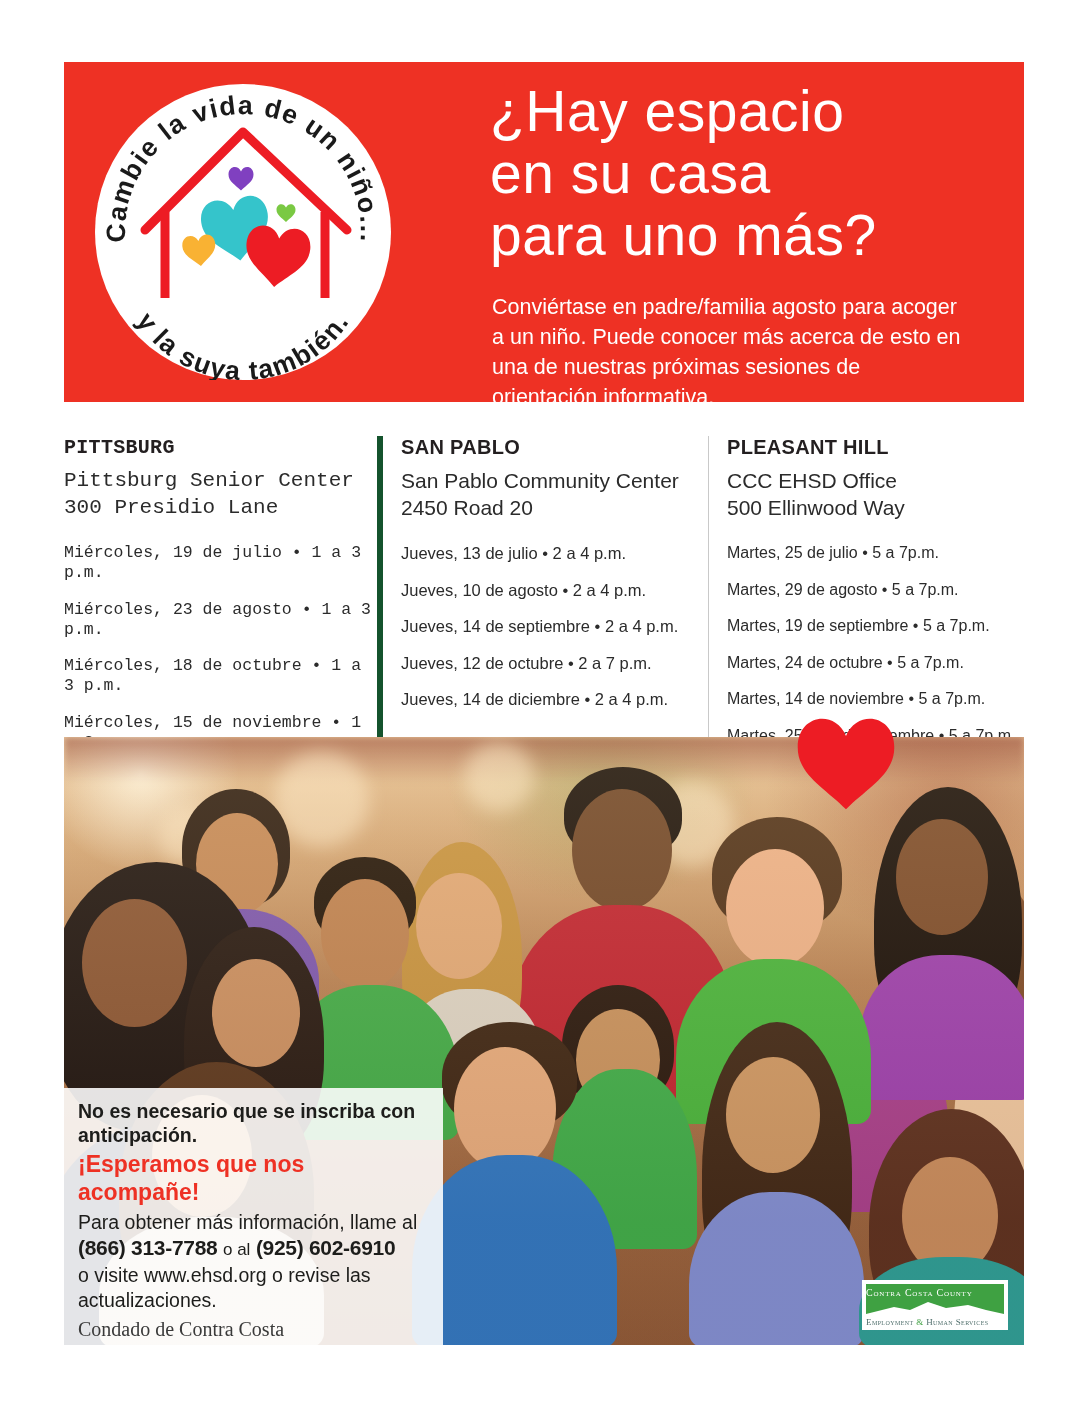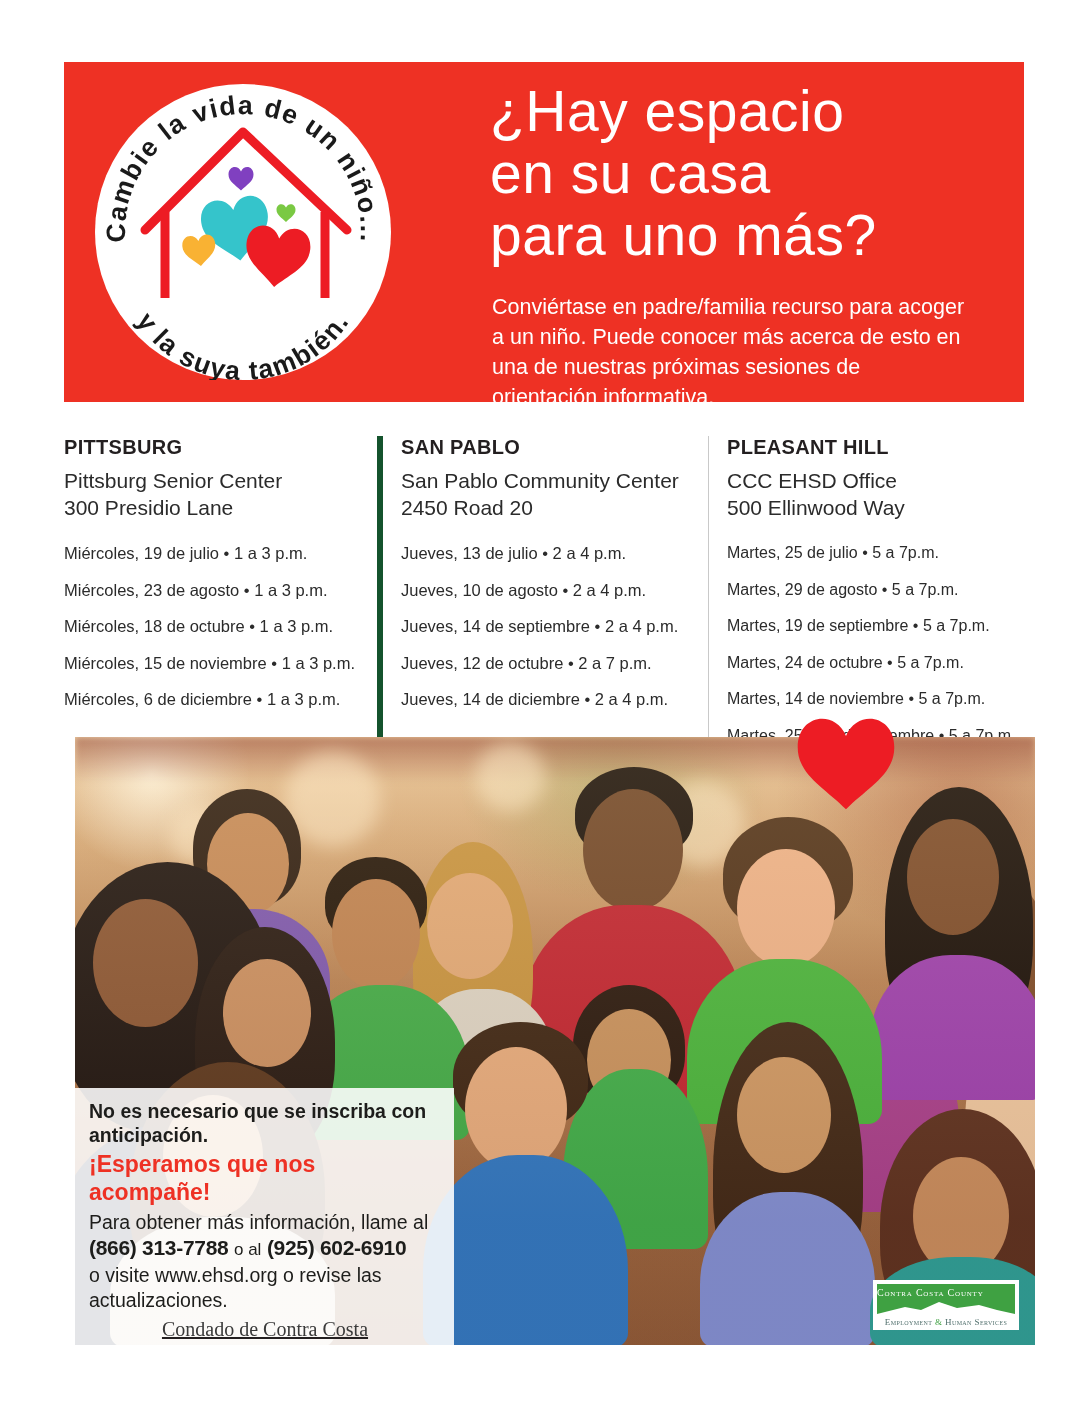--- a/index.html
+++ b/index.html
@@ -10,36 +10,36 @@
   .banner{position:absolute;left:64px;top:62px;width:960px;height:340px;background:#ee3124;}
   .logo-wrap{position:absolute;left:31px;top:22px;width:296px;height:296px;}
   .headline{position:absolute;left:426px;top:18px;width:520px;color:#ffffff;
             font-weight:300;font-size:57px;line-height:62px;letter-spacing:.5px;}
   .subhead{position:absolute;left:428px;top:230px;width:478px;color:#ffffff;
            font-size:21.5px;line-height:30px;font-weight:400;}
 
   
   .sessions{position:absolute;left:64px;top:436px;width:960px;display:flex;}
   .col{box-sizing:border-box;}
-  .col.c1{width:313px;}
+  .col.c1{width:313px;font-family:Liberation Mono, monospace;}
   .col.c2{width:331px;border-left:6px solid #14532d;padding-left:18px;}
   .col.c3{width:316px;border-left:1px solid #c9c9c9;padding-left:18px;}
   .city{font-size:20px;font-weight:700;letter-spacing:.3px;color:#231f20;}
   .venue{font-size:21px;line-height:27px;margin-top:8px;color:#2b2b2b;}
   .slist{margin-top:22px;}
   .session{font-size:16.5px;line-height:20px;margin-top:16.5px;color:#2b2b2b;}
   .c3 .session{font-size:16px;}
 
   
   .scene{position:absolute;left:64px;top:737px;width:960px;height:608px;overflow:hidden;
      background:
       radial-gradient(140px 140px at 8% 6%, rgba(255,246,224,.95), rgba(255,246,224,0) 70%),
       radial-gradient(220px 170px at 56% 8%, rgba(110,150,60,.30), rgba(110,150,60,0) 70%),
       radial-gradient(260px 200px at 92% 10%, rgba(150,60,35,.45), rgba(150,60,35,0) 70%),
-      linear-gradient(180deg,#e9c79b 0%,#d5a877 18%,#b98355 40%,#a06a43 70%,#8e5a38 100%); margin-left: 11px;}
+      linear-gradient(180deg,#e9c79b 0%,#d5a877 18%,#b98355 40%,#a06a43 70%,#8e5a38 100%);}
   .beam{position:absolute;left:0;top:0;width:100%;height:46px;
         background:linear-gradient(180deg,rgba(120,30,20,.55),rgba(120,30,20,0));filter:blur(3px);}
   .bokeh{position:absolute;border-radius:50%;filter:blur(9px);background:rgba(255,237,204,.55);}
   .hair,.head,.torso{position:absolute;}
   .hair{border-radius:50% 50% 42% 42%;}
   .head{border-radius:50%;}
   .torso{border-radius:46% 46% 14px 14px / 60% 60% 14px 14px;}
   .tint{position:absolute;inset:0;background:linear-gradient(180deg,rgba(255,225,180,.16),rgba(90,45,25,.10) 80%);pointer-events:none;}
 
   
@@ -47,33 +47,33 @@
 
   
   .info{position:absolute;left:0;top:351px;width:379px;height:257px;box-sizing:border-box;
         background:rgba(255,255,255,.88);padding:11px 13px 8px 14px;z-index:5;}
   .note{font-size:19.5px;line-height:24px;font-weight:700;color:#1d1d1b;}
   .red-head{font-size:23px;line-height:28px;font-weight:700;color:#ee3124;margin-top:3px;}
   .intro{font-size:19.5px;line-height:25px;margin-top:4px;color:#1d1d1b;}
   .phones{font-size:21px;line-height:26px;font-weight:700;color:#1d1d1b;letter-spacing:-.3px;}
   .phones .join{font-size:17px;font-weight:400;letter-spacing:0;}
   .visit{font-size:19.5px;line-height:25px;color:#1d1d1b;}
-  .org{margin-top:5px;text-align:center;font-family:"Liberation Serif",serif;text-decoration:underline;}
+  .org{margin-top:5px;font-family:"Liberation Serif",serif;}
   .org1{font-size:20px;line-height:23px;color:#3a3a3a;}
   .org2{font-size:25.5px;line-height:28px;color:#d8332b;}
 
   
   .ehsd{position:absolute;right:16px;bottom:15px;width:146px;background:#ffffff;
         padding:4px 4px 3px 4px;z-index:5;box-sizing:border-box;}
   .ehsd-green{position:relative;background:#3fa142;height:30px;overflow:hidden;}
   .ehsd-county{position:relative;z-index:2;text-align:left;color:#ffffff;
      font-family:"Liberation Serif",serif;font-variant:small-caps;font-size:10px;
      letter-spacing:.8px;padding-top:3px;}
   .ehsd-mountain{position:absolute;left:0;bottom:0;width:100%;height:13px;z-index:1;}
-  .ehsd-dept{text-align:center;font-family:"Liberation Serif",serif;font-variant:small-caps;
+  .ehsd-dept{text-align:left;font-family:"Liberation Serif",serif;font-variant:small-caps;
      font-size:9px;letter-spacing:.4px;color:#51706d;padding-top:3px;}
   .ehsd-dept .amp{color:#3fa142;}
 </style>
 </head>
 <body>
 
 <div class="page">
 
   <div class="banner">
 
@@ -104,21 +104,21 @@
           <use href="#heartP" transform="translate(183,166) scale(0.64) rotate(6)" fill="#ed1c24"></use>
         </g>
       </svg>
     </div>
 
     <div class="headline">
       <div>¿Hay espacio</div>
       <div>en su casa</div>
       <div>para uno más?</div>
     </div>
-    <div class="subhead">Conviértase en padre/familia recurso para acoger a un niño. Puede conocer más acerca de esto en una de nuestras próximas sesiones de orientación informativa.</div>
+    <div class="subhead">Conviértase en padre/familia agosto para acoger a un niño. Puede conocer más acerca de esto en una de nuestras próximas sesiones de orientación informativa.</div>
   </div>
 
   <div class="sessions">
 
     <div class="col c1">
       <div class="city">PITTSBURG</div>
       <div class="venue">
         <div>Pittsburg Senior Center</div>
         <div>300 Presidio Lane</div>
       </div>

